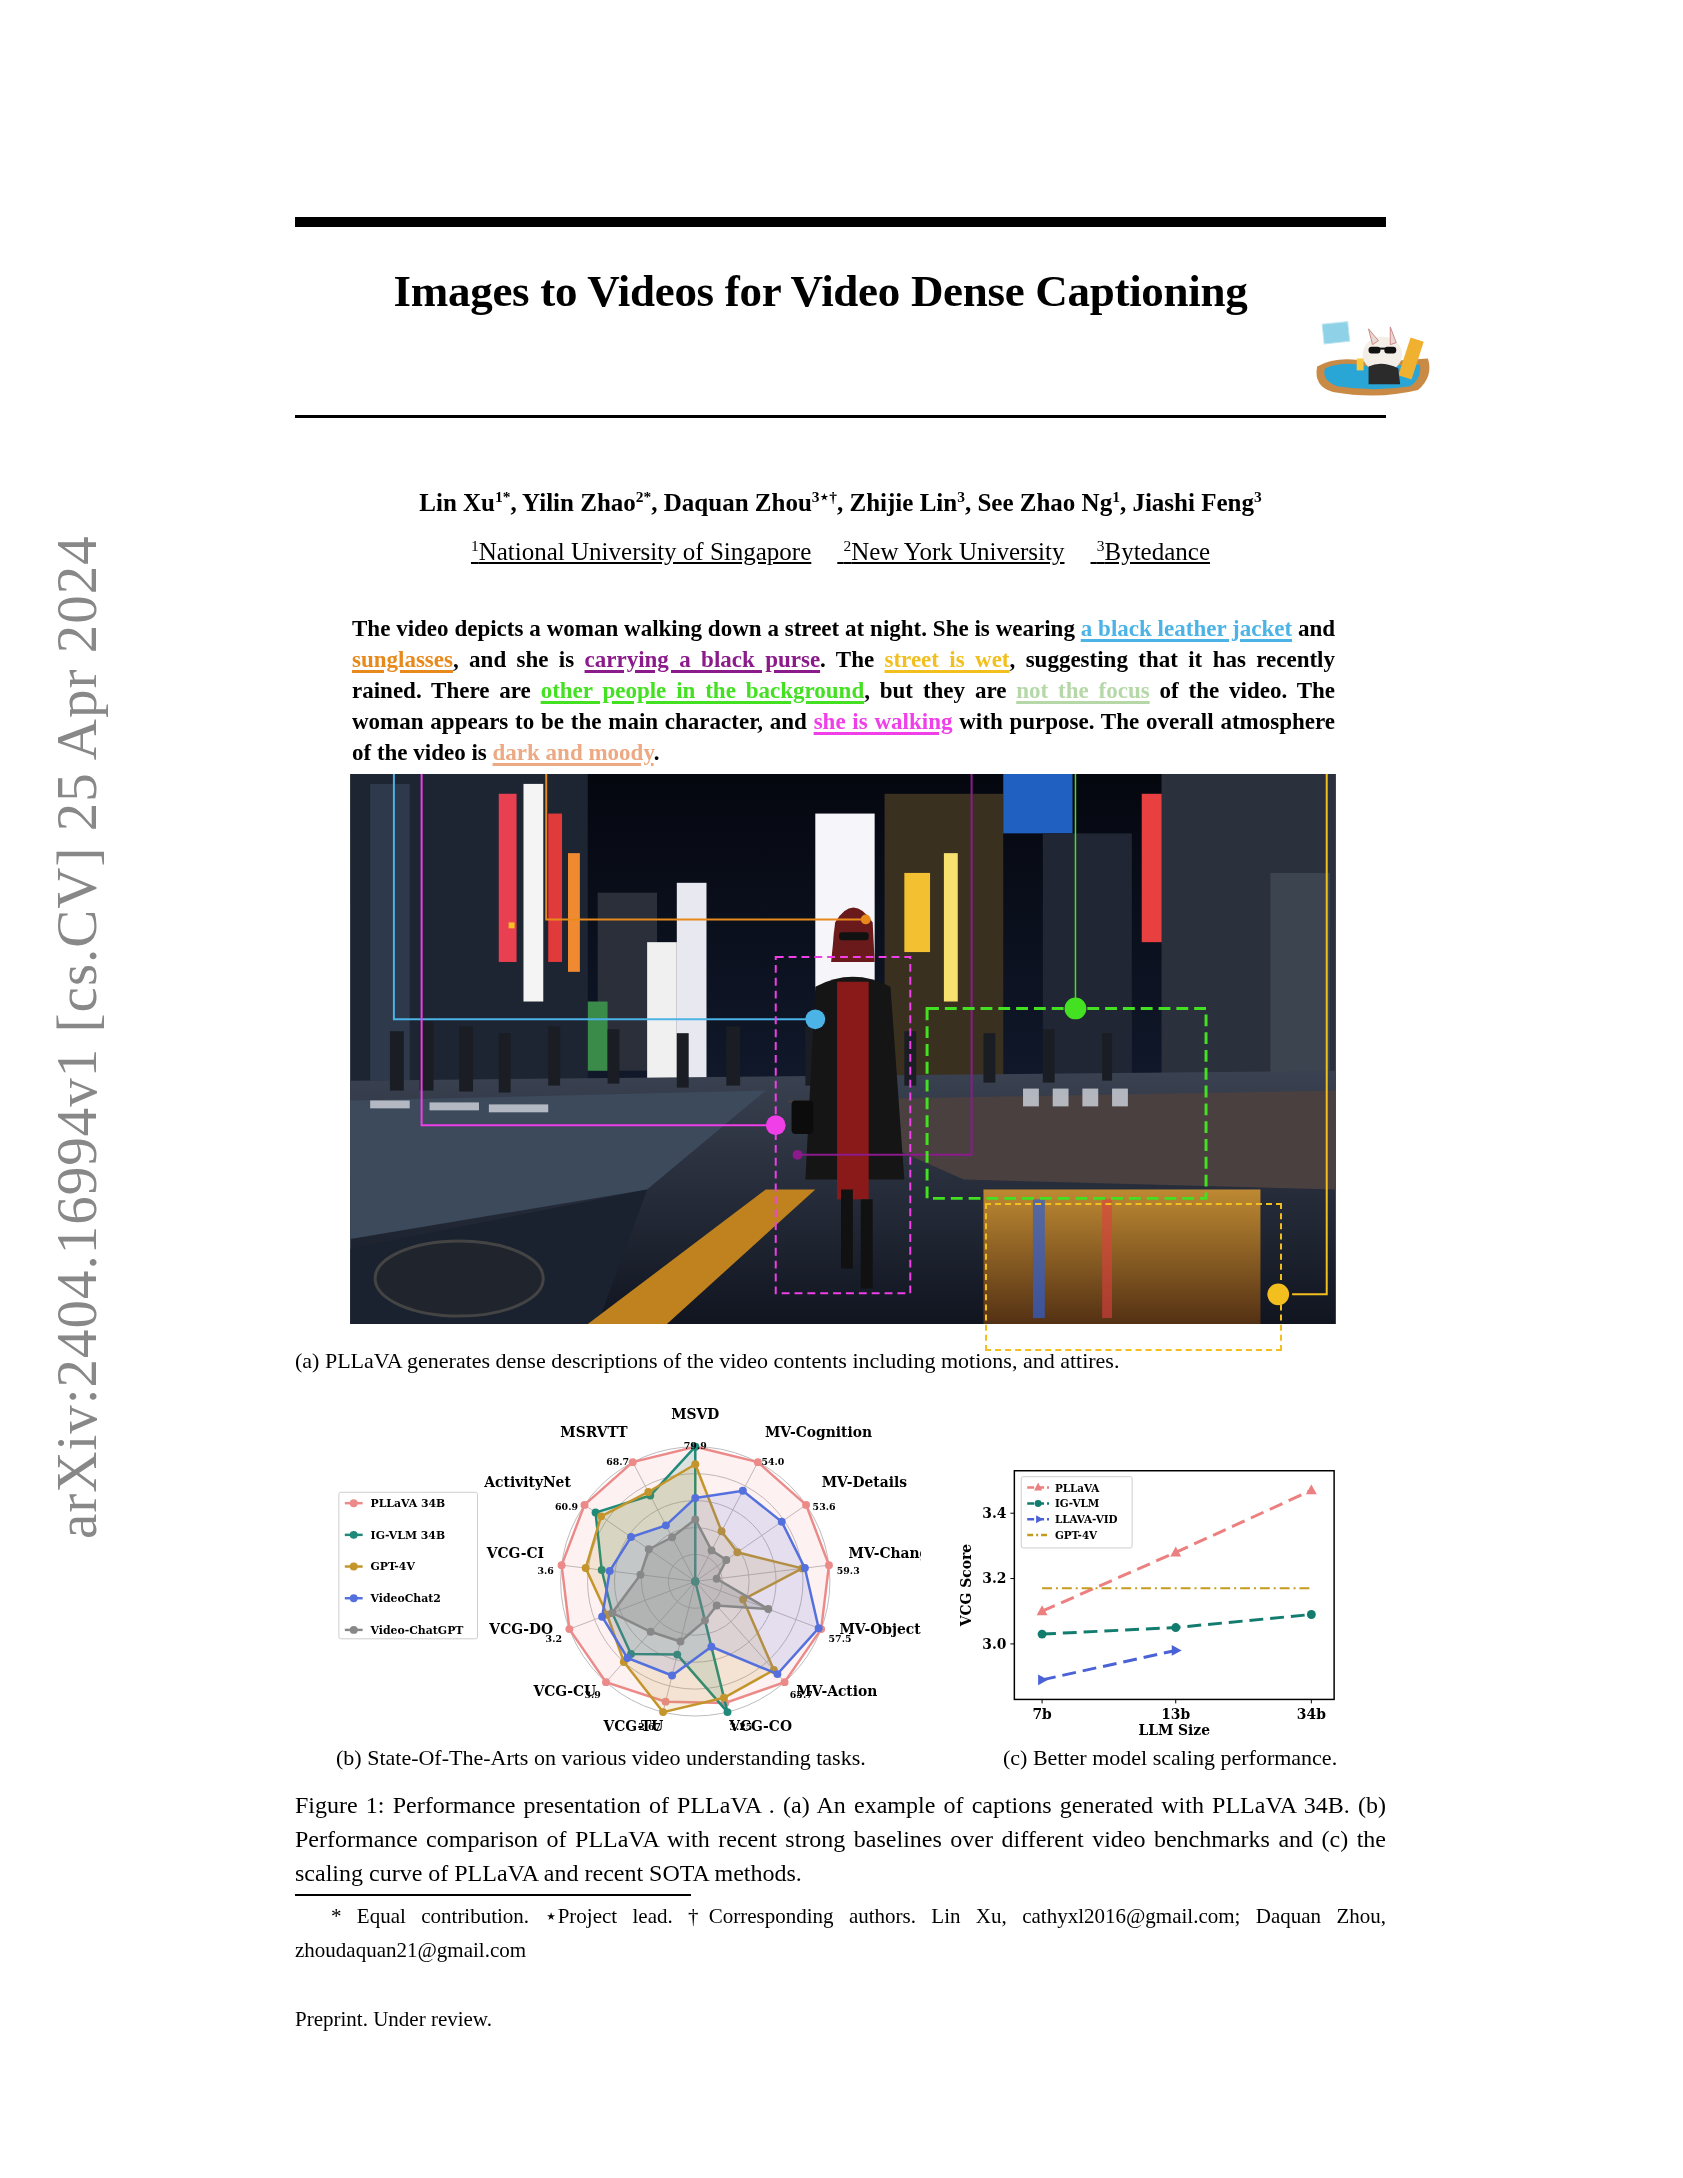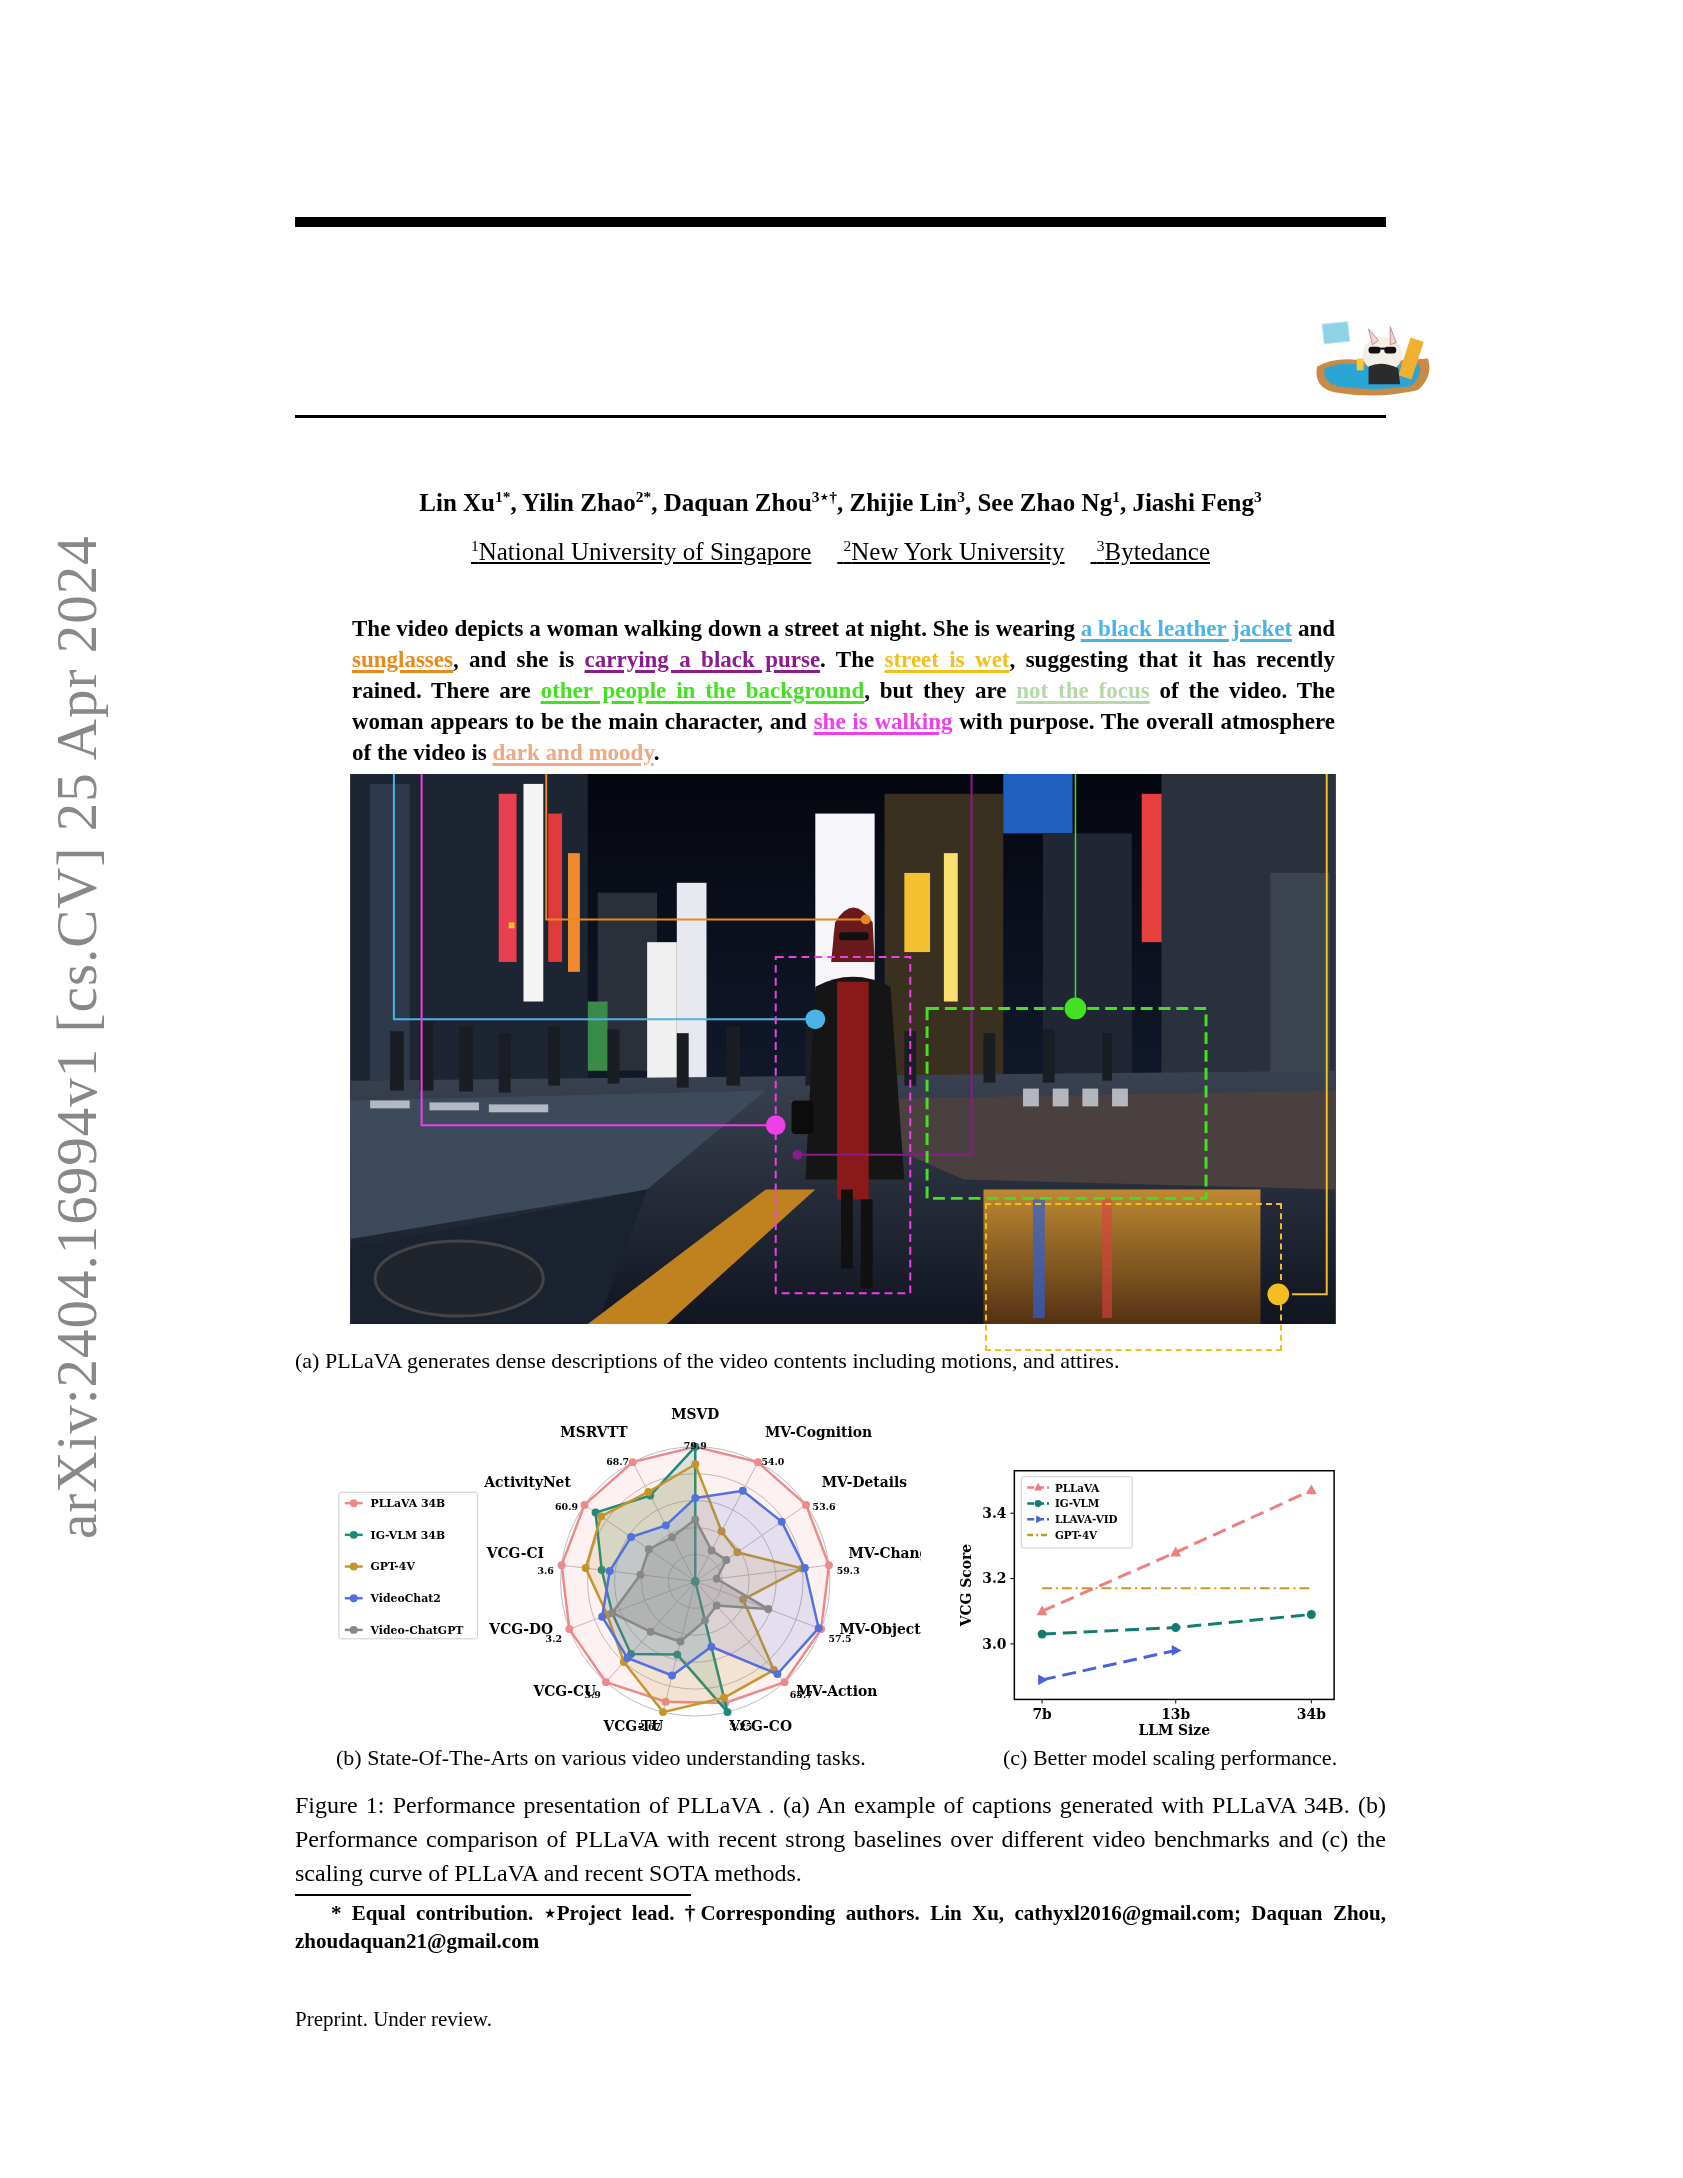--- a/index.html
+++ b/index.html
@@ -18,31 +18,32 @@
   .arxiv { left:44px; top:1539px; transform-origin:0 0; transform:rotate(-90deg);
            font-family:"Liberation Serif", serif; font-size:57px; color:#888; white-space:nowrap; letter-spacing:1px; }
   .dense { left:352px; top:613px; width:983px; font-weight:bold; font-size:23px; line-height:31px;
            text-align:justify; }
   .dense .hl { text-decoration:underline; text-decoration-thickness:3px; text-underline-offset:3px; }
   .photo { left:350px; top:774px; width:986px; height:550px; overflow:hidden; }
   .cap-a { left:295px; top:1348px; width:1091px; text-align:left; font-size:22px; }
   .cap-bc { top:1745px; font-size:22px; white-space:nowrap; }
   .fig-cap { left:295px; top:1788px; width:1091px; font-size:24px; line-height:34px; text-align:justify; }
   .fn-rule { left:295px; top:1894px; width:396px; height:1.5px; background:#000; }
-  .footnote { left:295px; top:1899px; width:1091px; font-size:21px; line-height:28px; text-indent:36px; text-align:justify;font-weight:bold; }
+  .footnote { left:295px; top:1899px; width:1091px; font-size:21px; line-height:34px; text-indent:36px; text-align:justify; }
   .preprint { left:295px; top:2007px; font-size:21px; }
   .chart-text { font-family:"DejaVu Serif", serif; font-weight:bold; }
 </style>
 </head>
 <body>
 
 <div class="abs arxiv">arXiv:2404.16994v1  [cs.CV]  25 Apr 2024</div>
 
 <div class="abs top-rule"></div>
 <div class="abs title">
+  <div style="padding-right:40px;">Images to Videos for Video Dense Captioning</div>
 </div>
 <div class="abs mascot">
   <svg width="127" height="85" viewBox="0 0 128 86">
     <path d="M8 52 Q30 40 62 48 L120 44 Q126 62 110 76 Q70 86 24 78 Q4 72 8 52Z" fill="#c98a45"></path>
     <path d="M16 54 Q34 46 60 52 L112 50 Q114 64 102 72 Q66 78 28 72 Q12 66 16 54Z" fill="#2aa6d6"></path>
     <rect x="14" y="8" width="26" height="20" fill="#8fd1e6" stroke="#bfe6f0" transform="rotate(-6 27 18)"></rect>
     <rect x="96" y="24" width="14" height="40" fill="#f0b030" transform="rotate(18 103 44)"></rect>
     <ellipse cx="74" cy="40" rx="20" ry="18" fill="#f4eee8"></ellipse>
     <path d="M60 14 L64 30 L70 26Z M82 12 L82 30 L88 28Z" fill="#e8d8d2" stroke="#c88" stroke-width="1"></path>
     <rect x="60" y="32" width="12" height="7" rx="3" fill="#111"></rect>

